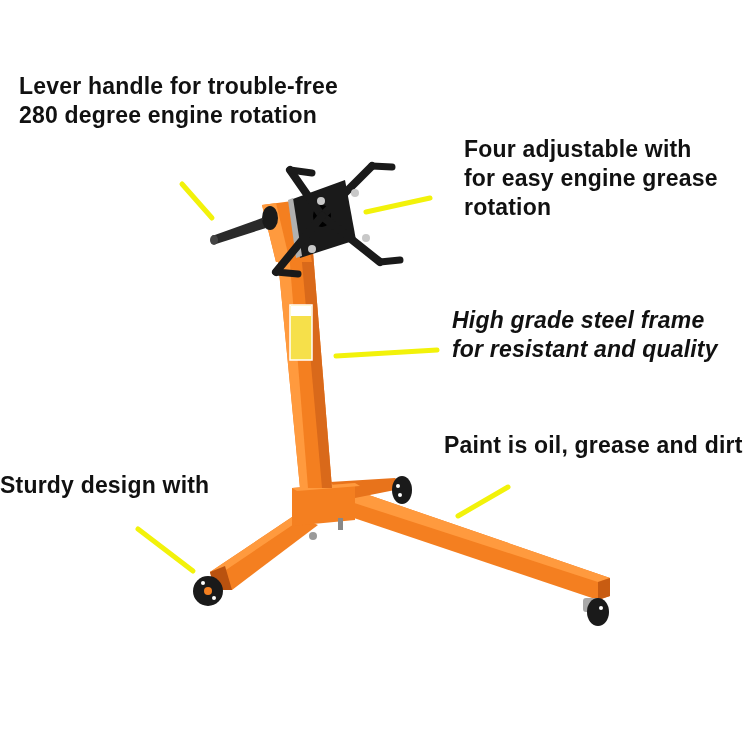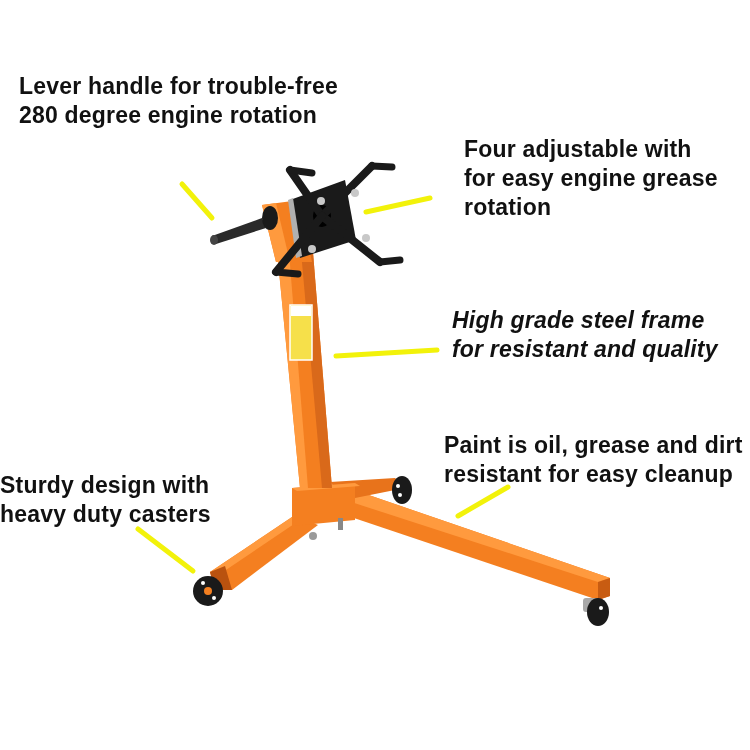--- a/index.html
+++ b/index.html
@@ -122,21 +122,19 @@
     <div>rotation</div>
   </div>
 
   <div class="label" style="left:452px;top:306px;font-style:italic;">
     <div>High grade steel frame</div>
     <div>for resistant and quality</div>
   </div>
 
   <div class="label" style="left:400px;top:431px;margin-left:44px;">
     <div>Paint is oil, grease and dirt</div>
-    <div>resistant for easy cleanup</div>
   </div>
 
   <div class="label" style="left:0;top:471px;">
     <div>Sturdy design with</div>
-    <div>heavy duty casters</div>
   </div>
 
 </div>
 
 </body></html>

